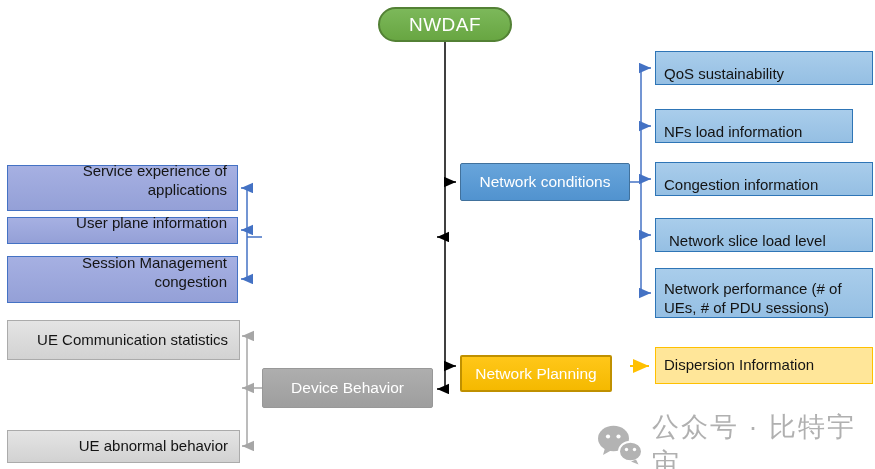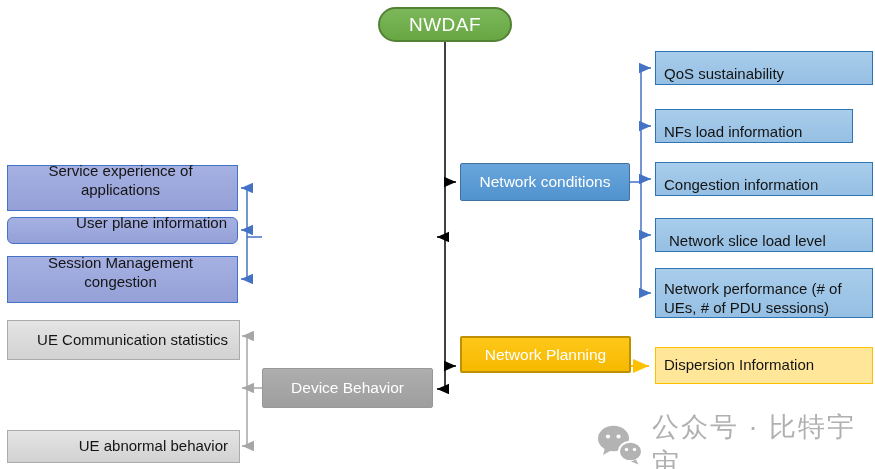--- a/index.html
+++ b/index.html
@@ -19,21 +19,21 @@
   }
   .hdr{border-radius:2px;color:#ffffff;font-size:15.5px;}
   .hdr-nc{background:linear-gradient(180deg,#68a5db 0%,#5193cf 100%);border:1.5px solid #41719C;}
   .hdr-se{background:linear-gradient(180deg,#4d7bcb 0%,#3e6cbd 100%);border:1.5px solid #2F5597;}
   .hdr-db{background:linear-gradient(180deg,#aeaeae 0%,#9e9e9e 100%);border:1.5px solid #989898;}
   .hdr-np{background:linear-gradient(180deg,#ffc719 0%,#f5b900 100%);border:2px solid #BF9000;}
   .leaf{font-size:15px;color:#141414;}
   .leaf-purple{
     background:linear-gradient(180deg,#a6b0e2 0%,#94a0d7 100%);
     border:1px solid #4472C4;
-    justify-content:flex-end;text-align:center;padding:2px 10px 16px 6px;
+    justify-content:flex-end;text-align:right;padding:2px 10px 16px 6px;
   }
   .leaf-lblue{
     background:linear-gradient(180deg,#a9cdeb 0%,#95bfe3 100%);
     border:1px solid #2E75B6;
     justify-content:flex-start;text-align:left;padding:14px 6px 2px 8px;
   }
   .leaf-gray{
     background:linear-gradient(180deg,#e4e4e4 0%,#d2d2d2 100%);
     border:1px solid #ababab;
     justify-content:flex-end;text-align:right;padding:2px 11px 2px 6px;
@@ -105,27 +105,27 @@
     <g stroke="#FFC000" stroke-width="2">
       <path d="M630,366 H649" marker-end="url(#arrOrange)"></path>
     </g>
   </svg>
 
   <div class="node root" style="left:378px;top:7px;width:134px;height:35px;">NWDAF</div>
 
   <div class="node hdr hdr-nc" style="left:460px;top:163px;width:170px;height:38px;">Network conditions</div>
 
 
-  <div class="node hdr hdr-np" style="left:460px;top:336px;width:171px;height:37px;">Network Planning</div>
+  <div class="node hdr hdr-np" style="left:460px;top:355px;width:152px;height:37px;">Network Planning</div>
 
   <div class="node hdr hdr-db" style="left:262px;top:368px;width:171px;height:40px;">Device Behavior</div>
 
   <div class="node leaf leaf-purple" style="left:7px;top:165px;width:231px;height:46px;">Service experience of applications</div>
 
-  <div class="node leaf leaf-purple" style="left:7px;top:217px;width:231px;height:27px;border-radius:6px;">User plane information</div>
+  <div class="node leaf leaf-purple" style="left:7px;top:217px;width:231px;height:27px;">User plane information</div>
 
   <div class="node leaf leaf-purple" style="left:7px;top:256px;width:231px;height:47px;">Session Management congestion</div>
 
   <div class="node leaf leaf-lblue" style="left:655px;top:51px;width:218px;height:34px;">QoS sustainability</div>
 
   <div class="node leaf leaf-lblue" style="left:655px;top:109px;width:198px;height:34px;">NFs load information</div>
 
   <div class="node leaf leaf-lblue" style="left:655px;top:162px;width:218px;height:34px;">Congestion information</div>
 
   <div class="node leaf leaf-lblue" style="left:655px;top:218px;width:218px;height:34px;padding-left:13px;">Network slice load level</div>

